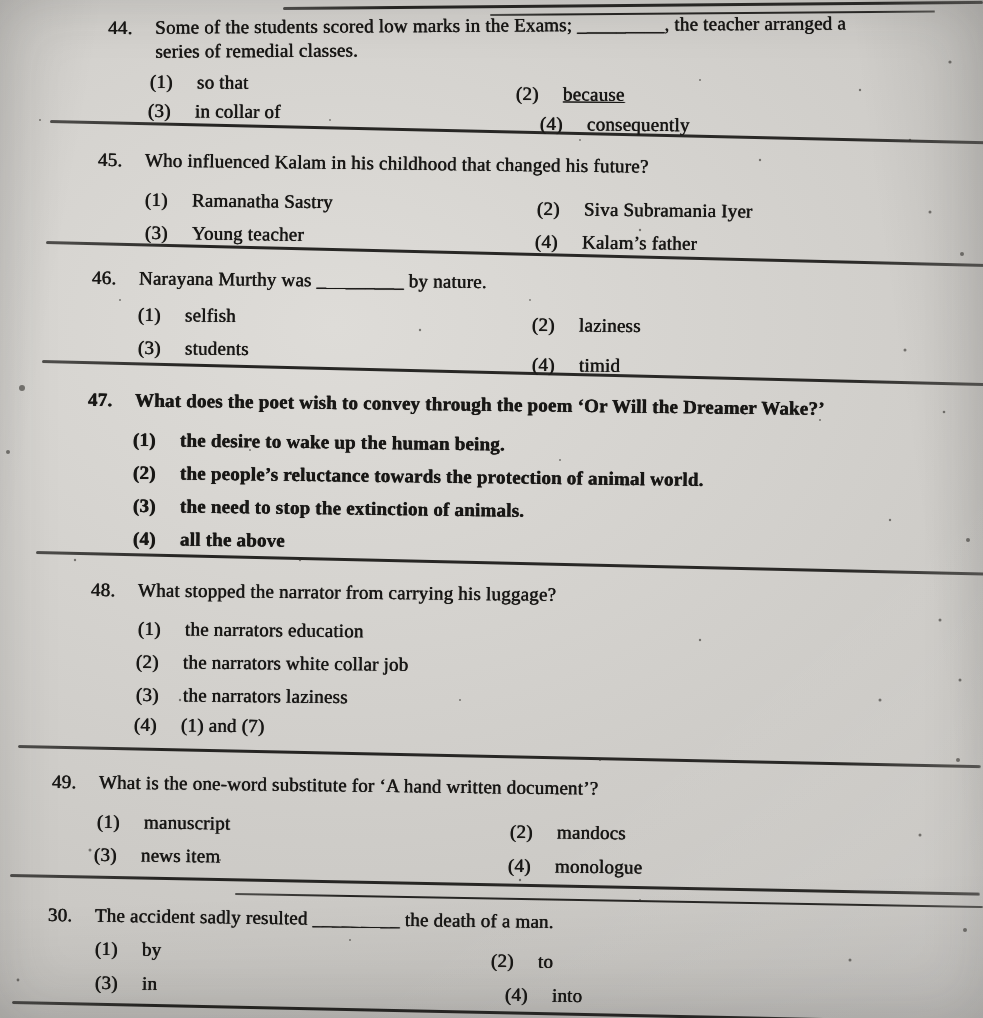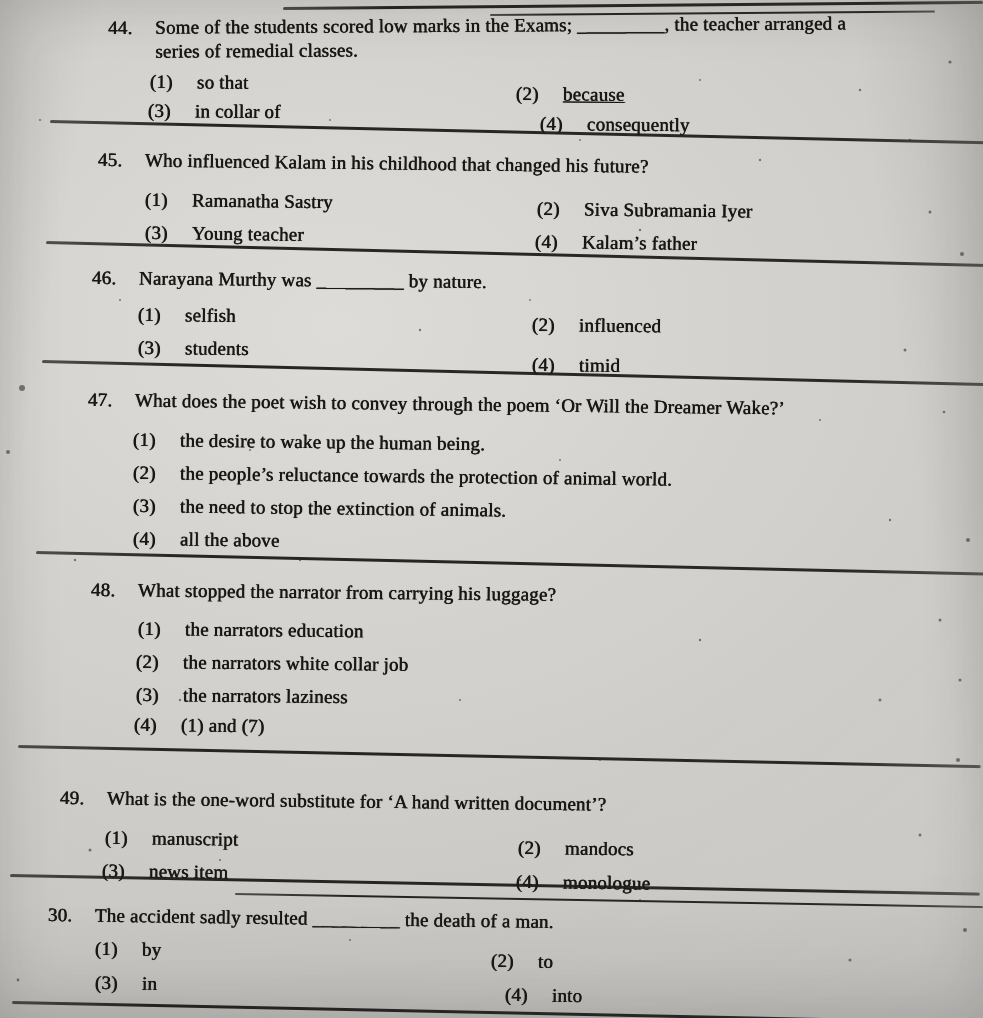--- a/index.html
+++ b/index.html
@@ -79,27 +79,27 @@
   <div class="rule" style="left:46px;top:241px;width:945px;transform:rotate(1.4deg);"></div>
 
   <div class="q txt" style="left:92px;top:266px;width:860px;">
     <div class="qhead" style="transform:rotate(0.6deg);">
       <span class="qnum">46.</span>
       <span>
           <div>Narayana Murthy was _________ by nature.</div>
         </span>
     </div>
     <span class="opt" style="left:46px;top:37px;transform:rotate(0.6deg);"><span class="onum">(1)</span><span>selfish</span></span>
-    <span class="opt" style="left:440px;top:47px;transform:rotate(0.6deg);"><span class="onum">(2)</span><span>influenced</span></span>
+    <span class="opt" style="left:440px;top:47px;transform:rotate(0.6deg);"><span class="onum">(2)</span><span>laziness</span></span>
     <span class="opt" style="left:46px;top:70px;transform:rotate(0.6deg);"><span class="onum">(3)</span><span>students</span></span>
     <span class="opt" style="left:440px;top:87px;transform:rotate(0.6deg);"><span class="onum">(4)</span><span>timid</span></span>
   </div>
   <div class="rule" style="left:42px;top:360px;width:950px;transform:rotate(1.4deg);"></div>
 
-  <div class="q txt" style="left:88px;top:388px;width:880px;">
+  <div class="q txt" style="left:88px;top:388px;width:880px;font-weight:bold;">
     <div class="qhead" style="transform:rotate(0.7deg);">
       <span class="qnum">47.</span>
       <span>
           <div>What does the poet wish to convey through the poem ‘Or Will the Dreamer Wake?’</div>
         </span>
     </div>
     <span class="opt" style="left:45px;top:40px;transform:rotate(0.7deg);"><span class="onum">(1)</span><span>the desire to wake up the human being.</span></span>
     <span class="opt" style="left:45px;top:73px;transform:rotate(0.7deg);"><span class="onum">(2)</span><span>the people’s reluctance towards the protection of animal world.</span></span>
     <span class="opt" style="left:45px;top:106px;transform:rotate(0.7deg);"><span class="onum">(3)</span><span>the need to stop the extinction of animals.</span></span>
     <span class="opt" style="left:45px;top:139px;transform:rotate(0.7deg);"><span class="onum">(4)</span><span>all the above</span></span>
@@ -113,21 +113,21 @@
           <div>What stopped the narrator from carrying his luggage?</div>
         </span>
     </div>
     <span class="opt" style="left:47px;top:39px;transform:rotate(0.6deg);"><span class="onum">(1)</span><span>the narrators education</span></span>
     <span class="opt" style="left:45px;top:72px;transform:rotate(0.6deg);"><span class="onum">(2)</span><span>the narrators white collar job</span></span>
     <span class="opt" style="left:45px;top:105px;transform:rotate(0.6deg);"><span class="onum">(3)</span><span>the narrators laziness</span></span>
     <span class="opt" style="left:43px;top:135px;transform:rotate(0.6deg);"><span class="onum">(4)</span><span>(1) and (7)</span></span>
   </div>
   <div class="rule" style="left:18px;top:745px;width:963px;transform:rotate(1.2deg);"></div>
 
-  <div class="q txt" style="left:60px;top:770px;width:880px;margin-top:16px;">
+  <div class="q txt" style="left:52px;top:770px;width:880px;">
     <div class="qhead" style="transform:rotate(0.7deg);">
       <span class="qnum">49.</span>
       <span>
           <div>What is the one-word substitute for ‘A hand written document’?</div>
         </span>
     </div>
     <span class="opt" style="left:45px;top:40px;transform:rotate(0.7deg);"><span class="onum">(1)</span><span>manuscript</span></span>
     <span class="opt" style="left:458px;top:50px;transform:rotate(0.7deg);"><span class="onum">(2)</span><span>mandocs</span></span>
     <span class="opt" style="left:42px;top:73px;transform:rotate(0.7deg);"><span class="onum">(3)</span><span>news item</span></span>
     <span class="opt" style="left:456px;top:84px;transform:rotate(0.7deg);"><span class="onum">(4)</span><span>monologue</span></span>

